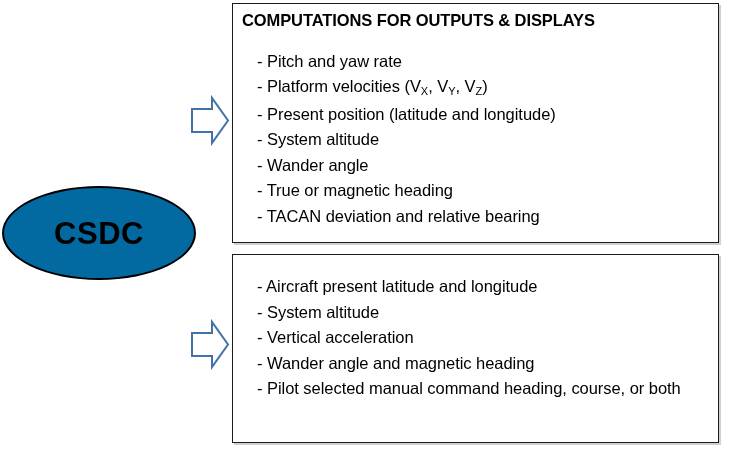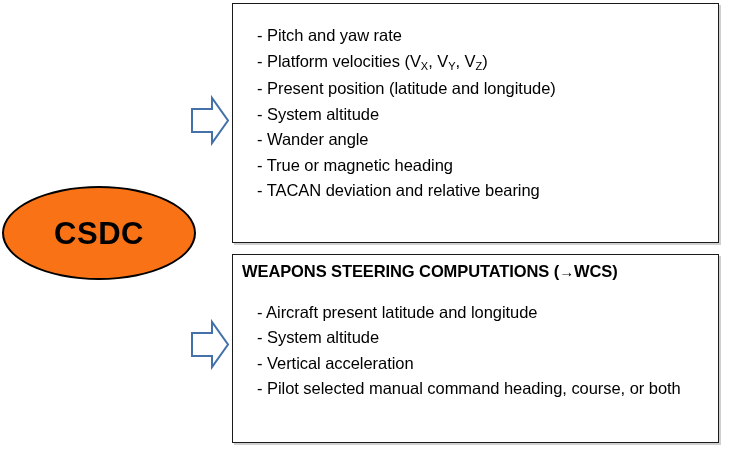--- a/index.html
+++ b/index.html
@@ -25,21 +25,21 @@
 
   
   .node-ellipse {
     position: absolute;
     left: 2px;
     top: 186px;
     width: 194px;
     height: 94px;
     border: 2px solid #000000;
     border-radius: 50%;
-    background: #f97316;
+    background: #0369a1;
     box-sizing: border-box;
     display: flex;
     align-items: center;
     justify-content: center;
   }
   .node-ellipse-label {
     font-size: 31px;
     font-weight: bold;
     letter-spacing: 0.5px;
     line-height: 1;
@@ -132,37 +132,38 @@
   </div>
 
   <div class="block-arrow arrow-bottom">
     <svg viewBox="0 0 38 47" xmlns="http://www.w3.org/2000/svg">
       <polygon points="1,12 21,12 21,1 37,23.5 21,46 21,35 1,35" fill="#ffffff" stroke="#4472a8" stroke-width="2" stroke-linejoin="miter"></polygon>
     </svg>
   </div>
 
   <div class="info-box box-outputs">
     <div class="box-inner">
+      <div class="box-title">COMPUTATIONS FOR OUTPUTS &amp; DISPLAYS</div>
       <ul class="box-list">
         <li>- Pitch and yaw rate</li>
         <li><span>- Platform velocities (V</span><sub>X</sub><span>, V</span><sub>Y</sub><span>, V</span><sub>Z</sub><span>)</span></li>
         <li>- Present position (latitude and longitude)</li>
         <li>- System altitude</li>
         <li>- Wander angle</li>
         <li>- True or magnetic heading</li>
         <li>- TACAN deviation and relative bearing</li>
       </ul>
     </div>
   </div>
 
   <div class="info-box box-weapons">
     <div class="box-inner">
-      <div class="box-title"><span>WEAPONS STEERING COMPUTATIONS (</span><span class="arrow-glyph">→</span><span>WCS)</span></div>
       <ul class="box-list">
         <li>- Aircraft present latitude and longitude</li>
         <li>- System altitude</li>
         <li>- Vertical acceleration</li>
+        <li>- Wander angle and magnetic heading</li>
         <li>- Pilot selected manual command heading, course, or both</li>
       </ul>
     </div>
   </div>
 
 </div>
 
 </body></html>

